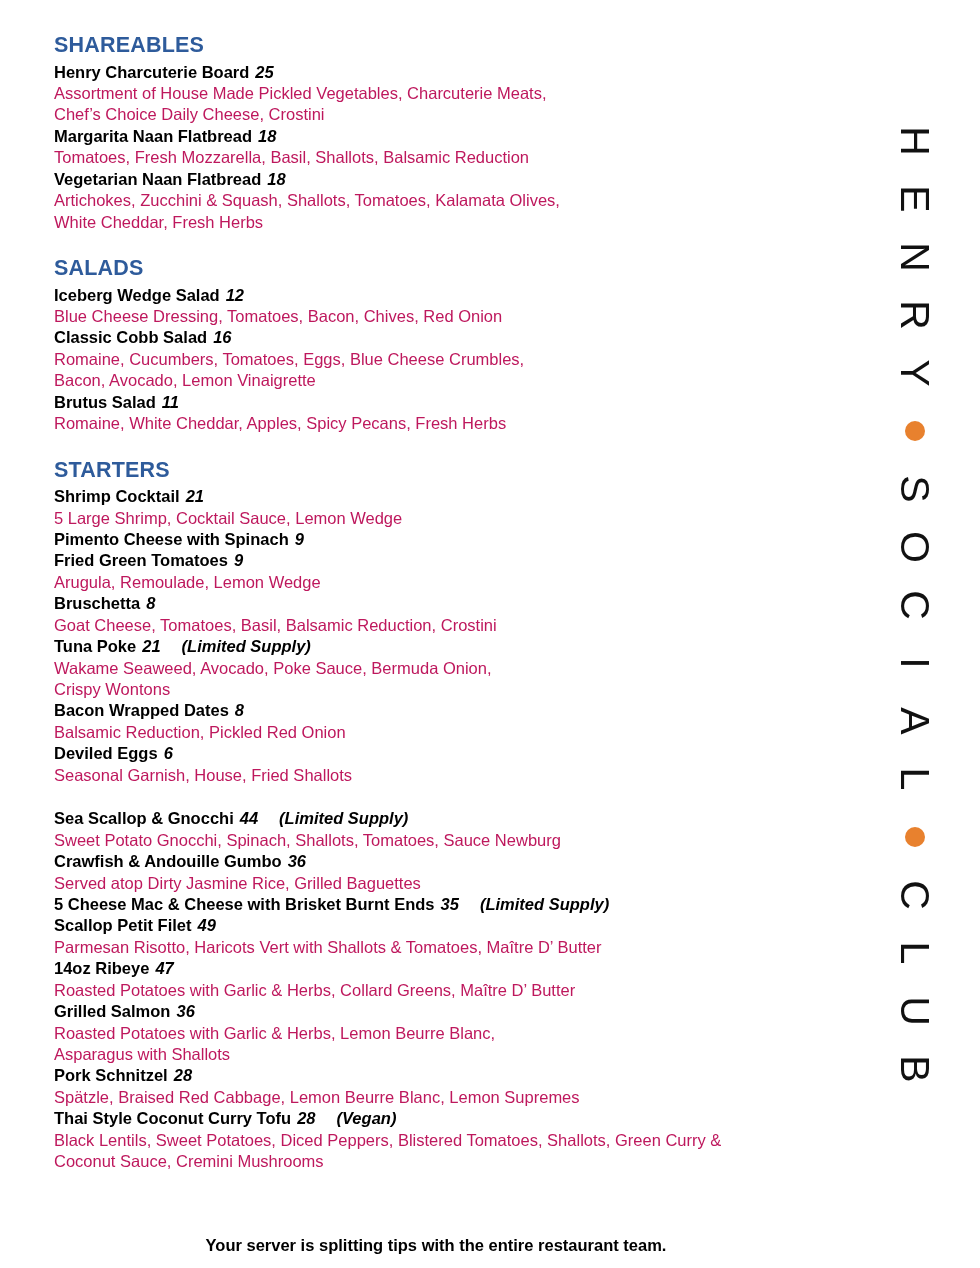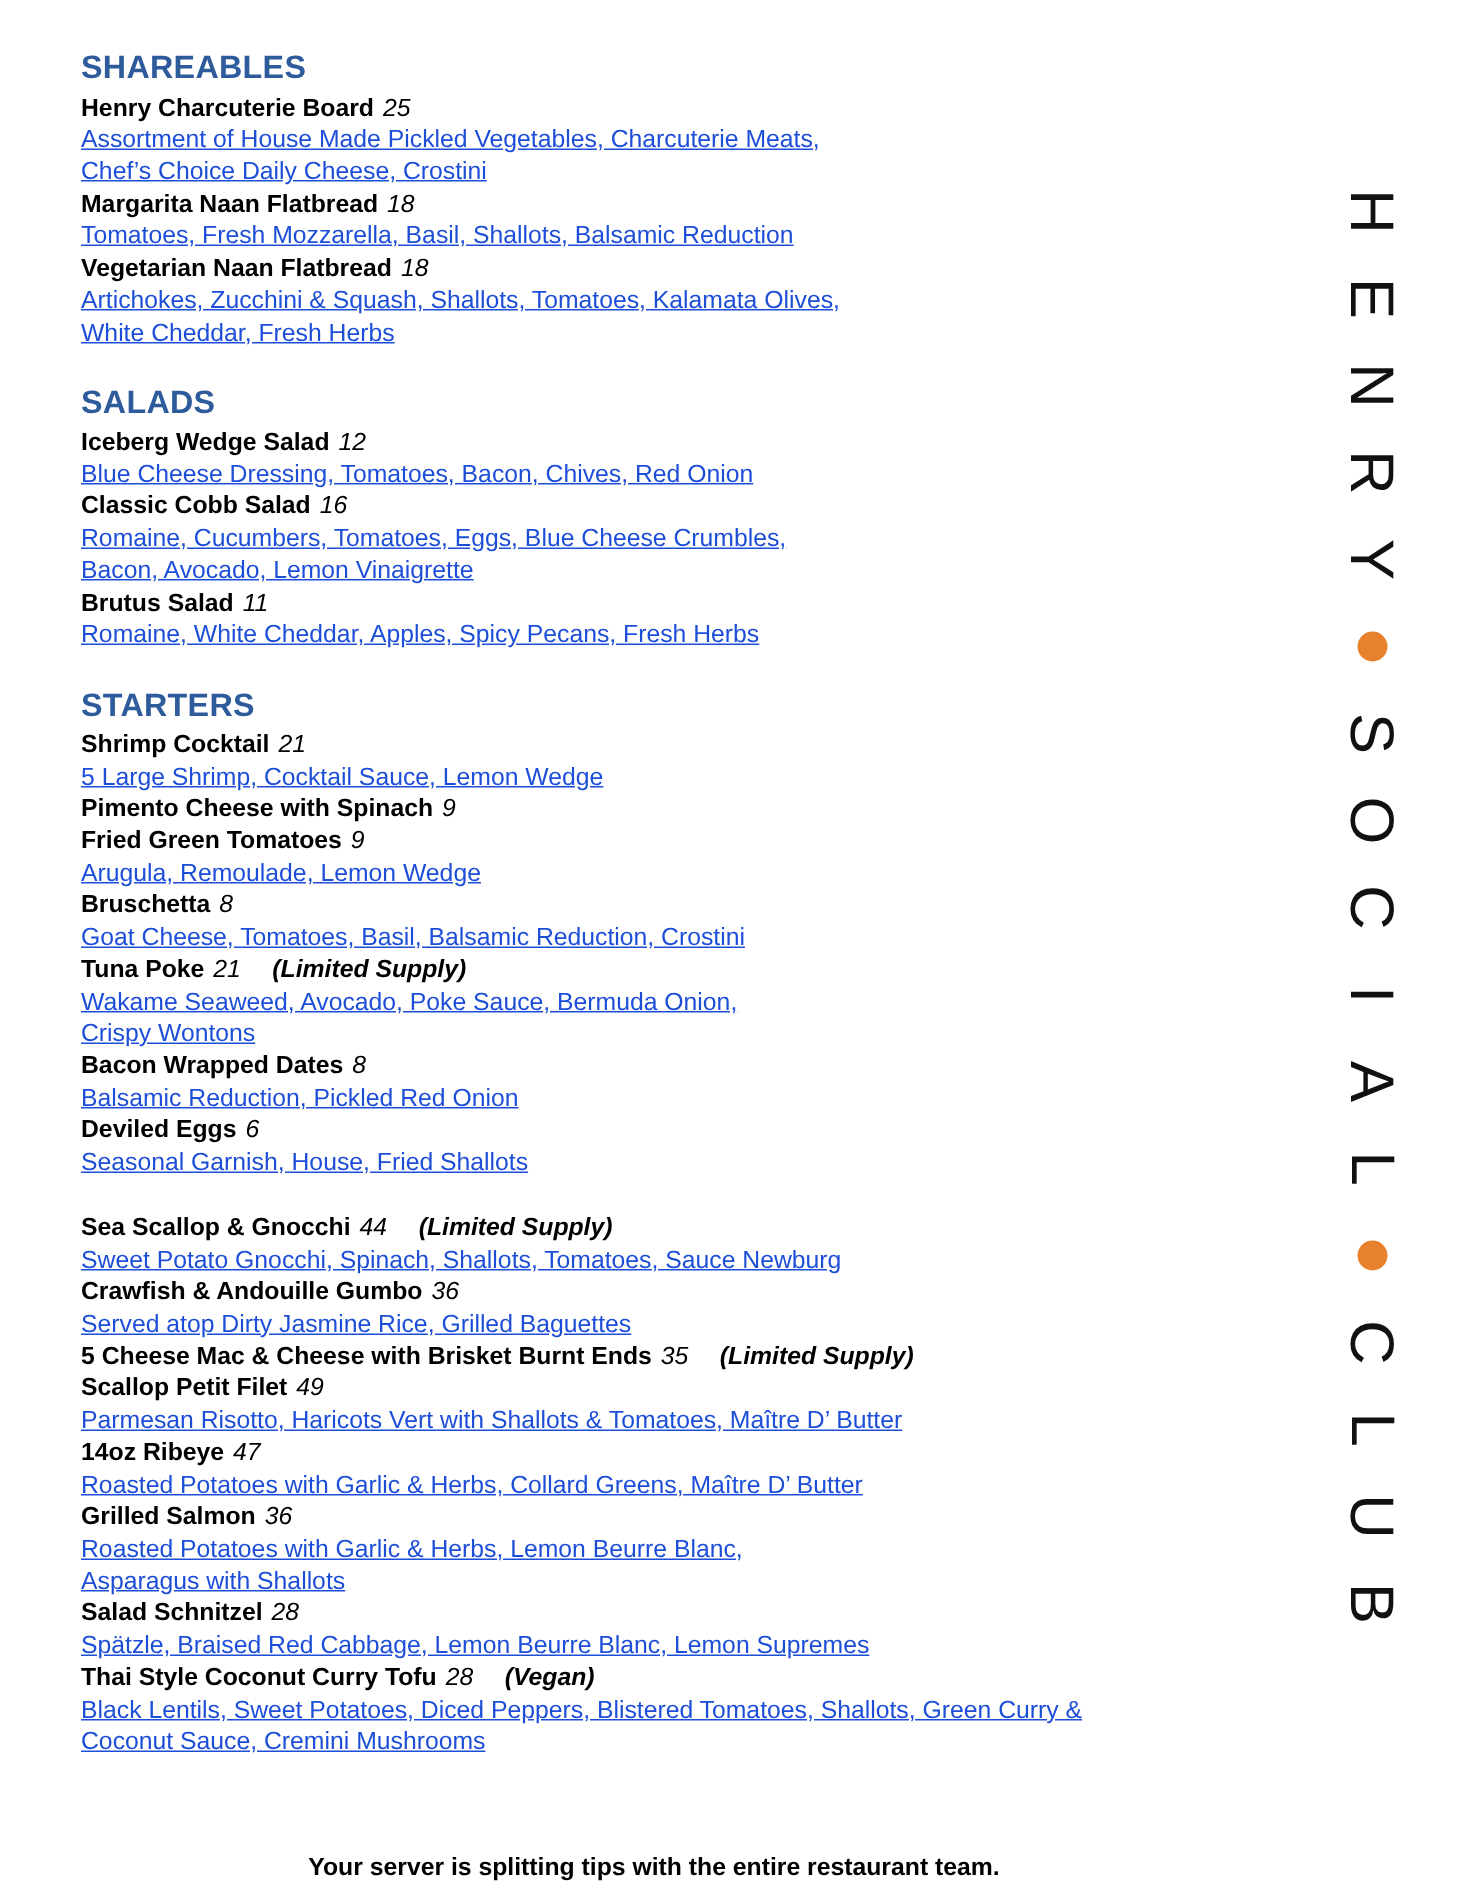--- a/index.html
+++ b/index.html
@@ -60,37 +60,36 @@
     font-weight: bold;
     color: #000000;
     line-height: 1.30;
     white-space: nowrap;
   }
   .item-name {
     font-weight: bold;
     font-style: normal;
   }
   .item-price {
-    font-weight: normal;
+    font-weight: bold;
     font-style: italic;
     margin-left: 6px;
   }
   .item-tag {
     font-weight: bold;
     font-style: italic;
     margin-left: 21px;
   }
 
   .item-desc {
     font-size: 16.5px;
     font-weight: normal;
-    color: #1d4ed8;
+    color: #be185d;
     line-height: 1.30;
     white-space: nowrap;
-    text-decoration: underline;
   }
 
   .footer-note {
     position: absolute;
     left: 0;
     right: 0;
     top: 1236px;
     text-align: center;
     font-size: 16.5px;
     font-weight: bold;
@@ -225,21 +224,21 @@
         <div class="item">
           <div class="item-line"><span class="item-name">14oz Ribeye</span><span class="item-price">47</span></div>
           <div class="item-desc">Roasted Potatoes with Garlic &amp; Herbs, Collard Greens, Maître D’ Butter</div>
         </div>
         <div class="item">
           <div class="item-line"><span class="item-name">Grilled Salmon</span><span class="item-price">36</span></div>
           <div class="item-desc">Roasted Potatoes with Garlic &amp; Herbs, Lemon Beurre Blanc,</div>
           <div class="item-desc">Asparagus with Shallots</div>
         </div>
         <div class="item">
-          <div class="item-line"><span class="item-name">Salad Schnitzel</span><span class="item-price">28</span></div>
+          <div class="item-line"><span class="item-name">Pork Schnitzel</span><span class="item-price">28</span></div>
           <div class="item-desc">Spätzle, Braised Red Cabbage, Lemon Beurre Blanc, Lemon Supremes</div>
         </div>
         <div class="item">
           <div class="item-line"><span class="item-name">Thai Style Coconut Curry Tofu</span><span class="item-price">28</span><span class="item-tag">(Vegan)</span></div>
           <div class="item-desc">Black Lentils, Sweet Potatoes, Diced Peppers, Blistered Tomatoes, Shallots, Green Curry &amp;</div>
           <div class="item-desc">Coconut Sauce, Cremini Mushrooms</div>
         </div>
       </div>
     </div>
 

